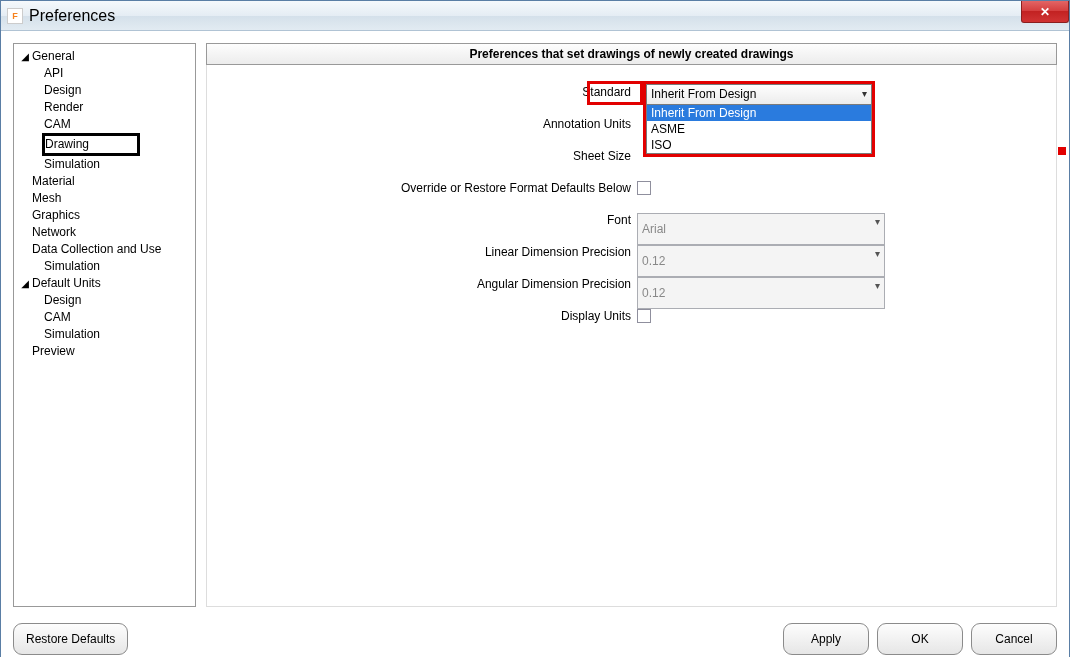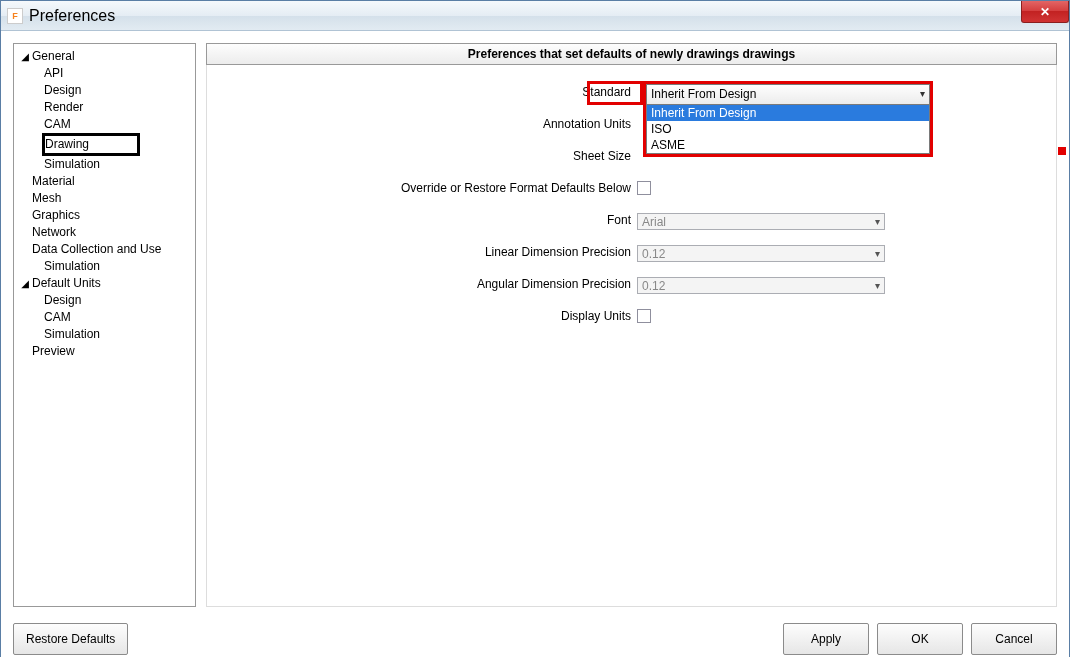--- a/index.html
+++ b/index.html
@@ -139,21 +139,21 @@
     text-align: right;
     padding-right: 6px;
     font-size: 12px;
   }
   .form-control {
     flex: 0 0 248px;
     position: relative;
   }
   .combo {
     width: 100%;
-    height: 17px;
+    height: 32px;
     border: 1px solid #abadb3;
     background: linear-gradient(to bottom,#fefefe,#f0f0f0);
     font-size: 12px;
     padding: 1px 18px 1px 4px;
     position: relative;
     display: flex;
     align-items: center;
     color: #000;
   }
   .combo.disabled {
@@ -184,21 +184,21 @@
     left: 370px;
     width: 56px;
     height: 24px;
     pointer-events: none;
   }
   .dropdown-open-wrap {
     position: absolute;
     left: 426px;
     top: -4px;
     border: 3px solid #e20000;
-    width: 290px;
+    width: 232px;
     background: #fff;
     z-index: 10;
   }
   .dropdown-open {
     border: 1px solid #7a7a7a;
   }
   .dd-selected {
     height: 20px;
     background: linear-gradient(to bottom,#fefefe,#ececec);
     padding: 2px 18px 2px 4px;
@@ -239,21 +239,21 @@
     align-items: center;
     padding: 4px 12px 8px 12px;
     background: #fff;
   }
   .footer .spacer { flex: 1; }
   .btn {
     height: 32px;
     min-width: 86px;
     border: 1px solid #8b8b8b;
     background: linear-gradient(to bottom,#fdfdfd,#e6e6e6);
-    border-radius: 2px;
+    border-radius: 9px;
     font-size: 12px;
     display: inline-flex;
     align-items: center;
     justify-content: center;
     margin-left: 8px;
     padding: 0 12px;
     cursor: pointer;
   }
   .btn.restore {
     margin-left: 0;
@@ -294,34 +294,34 @@
           <li class="parent"><span class="caret">◢</span><span>Default Units</span></li>
           <li class="inset"><span>Design</span></li>
           <li class="inset"><span>CAM</span></li>
           <li class="inset"><span>Simulation</span></li>
           <li class="parent2"><span>Preview</span></li>
         </ul>
       </div>
     </div>
 
     <div class="main-panel">
-      <div class="main-header">Preferences that set defaults of newly drawings drawings</div>
+      <div class="main-header">Preferences that set drawings of newly created drawings</div>
       <div class="form-area">
 
         <div class="form-row standard-group">
           <div class="form-label">Standard</div>
           <div class="form-control"></div>
           <div class="standard-highlight"></div>
           <div class="dropdown-open-wrap">
             <div class="dropdown-open">
               <div class="dd-selected">Inherit From Design</div>
               <div class="dd-list">
                 <div class="dd-item hl">Inherit From Design</div>
+                <div class="dd-item">ASME</div>
                 <div class="dd-item">ISO</div>
-                <div class="dd-item">ASME</div>
               </div>
             </div>
           </div>
         </div>
 
         <div class="form-row">
           <div class="form-label">Annotation Units</div>
           <div class="form-control"></div>
         </div>
 

